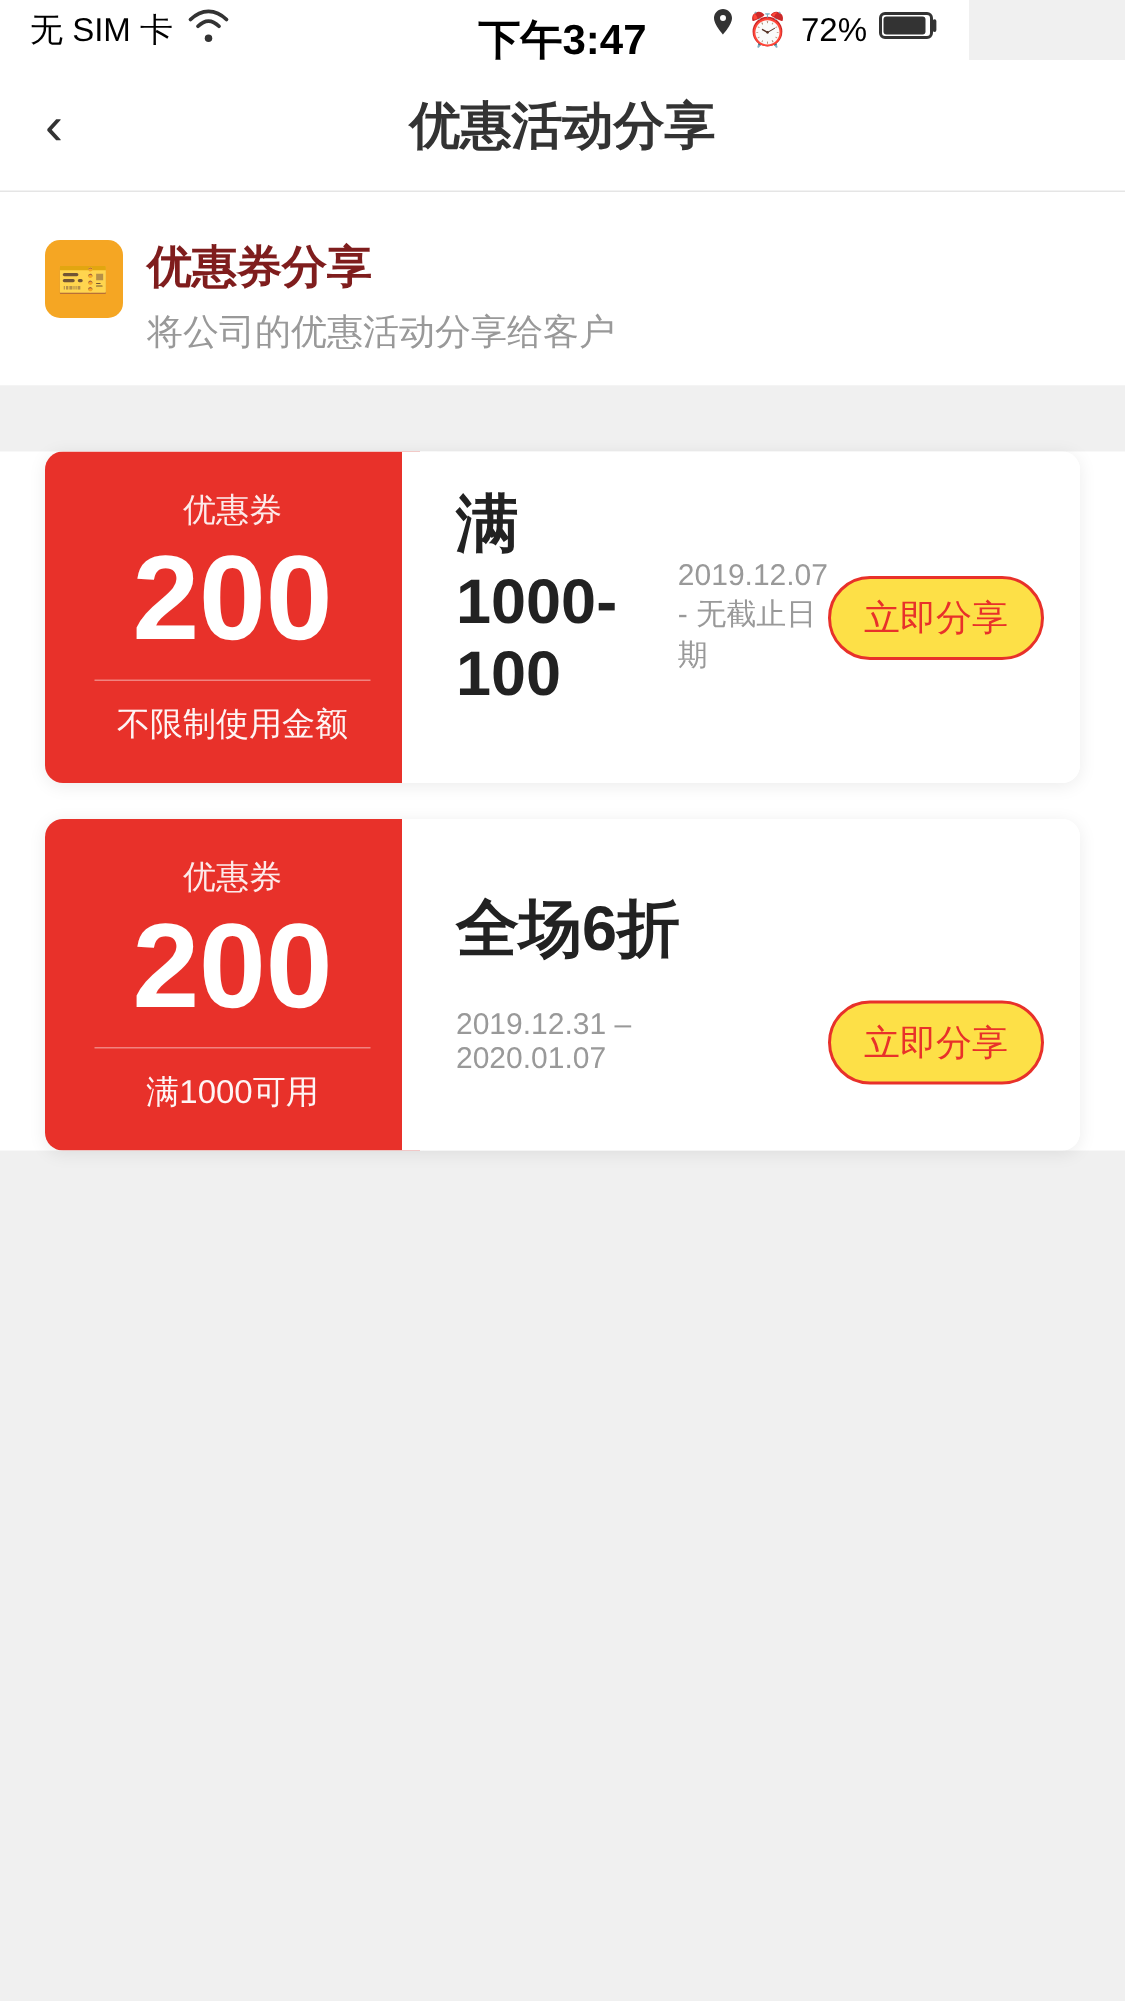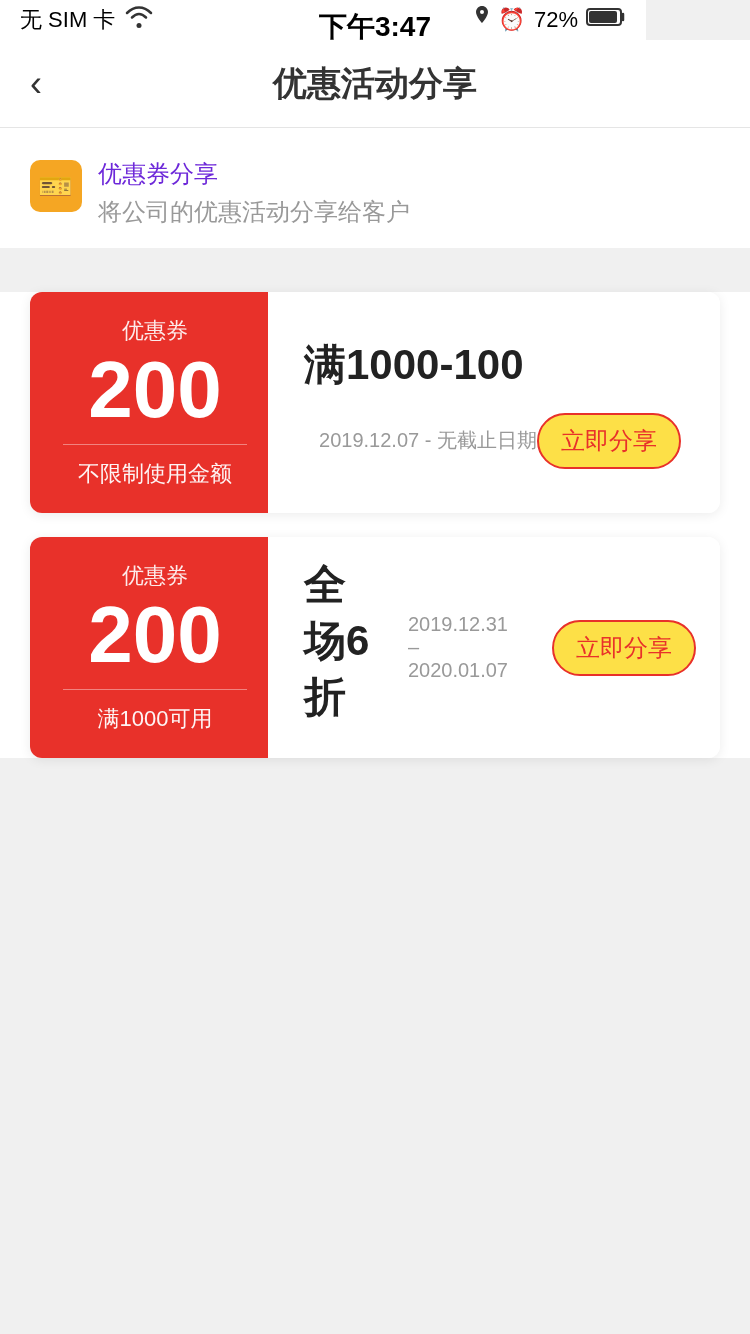--- a/index.html
+++ b/index.html
@@ -89,23 +89,23 @@
       font-size: 28px;
       flex-shrink: 0;
       margin-top: 2px;
     }
     .section-text-block {
       display: flex;
       flex-direction: column;
       gap: 6px;
     }
     .section-title {
-      font-size: 24px;
-      font-weight: 400;
-      color: #6d28d9;
+      font-size: 30px;
+      font-weight: 700;
+      color: #7f1d1d;
     }
     .section-subtitle {
       font-size: 24px;
       color: #999;
     }
 
     
     .divider {
       height: 20px;
       background: #f0f0f0;
@@ -198,40 +198,40 @@
     <div style="width:250px;flex-shrink:0;background:#e8312a;position:relative;display:flex;flex-direction:column;align-items:center;justify-content:center;padding:24px 10px;">
       <span style="font-size:22px;color:rgba(255,255,255,0.9);margin-bottom:4px;">优惠券</span>
       <span style="font-size:80px;font-weight:700;color:#fff;line-height:1;margin-bottom:14px;">200</span>
       <div style="width:80%;height:1px;background:rgba(255,255,255,0.4);margin-bottom:14px;"></div>
       <span style="font-size:22px;color:rgba(255,255,255,0.95);text-align:center;">不限制使用金额</span>
 
       <svg style="position:absolute;right:-12px;top:0;height:100%;width:24px;" viewBox="0 0 24 300" preserveAspectRatio="none" xmlns="http://www.w3.org/2000/svg">
         <path d="M24,0 L24,0 Q0,14 24,28 L24,28 Q0,42 24,56 L24,56 Q0,70 24,84 L24,84 Q0,98 24,112 L24,112 Q0,126 24,140 L24,140 Q0,154 24,168 L24,168 Q0,182 24,196 L24,196 Q0,210 24,224 L24,224 Q0,238 24,252 L24,252 Q0,266 24,280 L24,280 Q0,294 24,308 L24,300 L0,300 L0,0 Z" fill="white"></path>
       </svg>
     </div>
-    <div style="flex:1;padding:20px 24px;display:flex;flex-direction:column;justify-content:center;gap:20px;background:#fff;">
+    <div style="flex:1;padding:20px 24px;display:flex;flex-direction:row;justify-content:center;gap:20px;background:#fff;">
       <span style="font-size:42px;font-weight:700;color:#222;">满1000-100</span>
       <div style="display:flex;align-items:center;justify-content:center;">
         <span style="font-size:20px;color:#999;">2019.12.07 - 无截止日期</span>
         <button class="share-btn">立即分享</button>
       </div>
     </div>
   </div>
     <div class="coupon-wrapper">
     <div style="width:250px;flex-shrink:0;background:#e8312a;position:relative;display:flex;flex-direction:column;align-items:center;justify-content:center;padding:24px 10px;">
       <span style="font-size:22px;color:rgba(255,255,255,0.9);margin-bottom:4px;">优惠券</span>
       <span style="font-size:80px;font-weight:700;color:#ffffff;line-height:1;margin-bottom:14px;">200</span>
       <div style="width:80%;height:1px;background:rgba(255,255,255,0.4);margin-bottom:14px;"></div>
       <span style="font-size:22px;color:rgba(255,255,255,0.95);text-align:right;">满1000可用</span>
 
       <svg style="position:absolute;right:-12px;top:0;height:100%;width:24px;" viewBox="0 0 24 300" preserveAspectRatio="none" xmlns="http://www.w3.org/2000/svg">
         <path d="M24,0 L24,0 Q0,14 24,28 L24,28 Q0,42 24,56 L24,56 Q0,70 24,84 L24,84 Q0,98 24,112 L24,112 Q0,126 24,140 L24,140 Q0,154 24,168 L24,168 Q0,182 24,196 L24,196 Q0,210 24,224 L24,224 Q0,238 24,252 L24,252 Q0,266 24,280 L24,280 Q0,294 24,308 L24,300 L0,300 L0,0 Z" fill="white"></path>
       </svg>
     </div>
-    <div style="flex:1;padding:20px 24px;display:flex;flex-direction:row;justify-content:center;gap:20px;background:#fff;">
+    <div style="flex:1;padding:20px 24px;display:flex;flex-direction:column;justify-content:center;gap:20px;background:#fff;">
       <span style="font-size:42px;font-weight:700;color:#222;">全场6折</span>
       <div style="display:flex;align-items:center;justify-content:space-between;gap:44px;">
         <span style="font-size:20px;color:#999;">2019.12.31 – 2020.01.07</span>
         <button class="share-btn">立即分享</button>
       </div>
     </div>
   </div>
   </div>
 
 <div class="bottom-space"></div>

